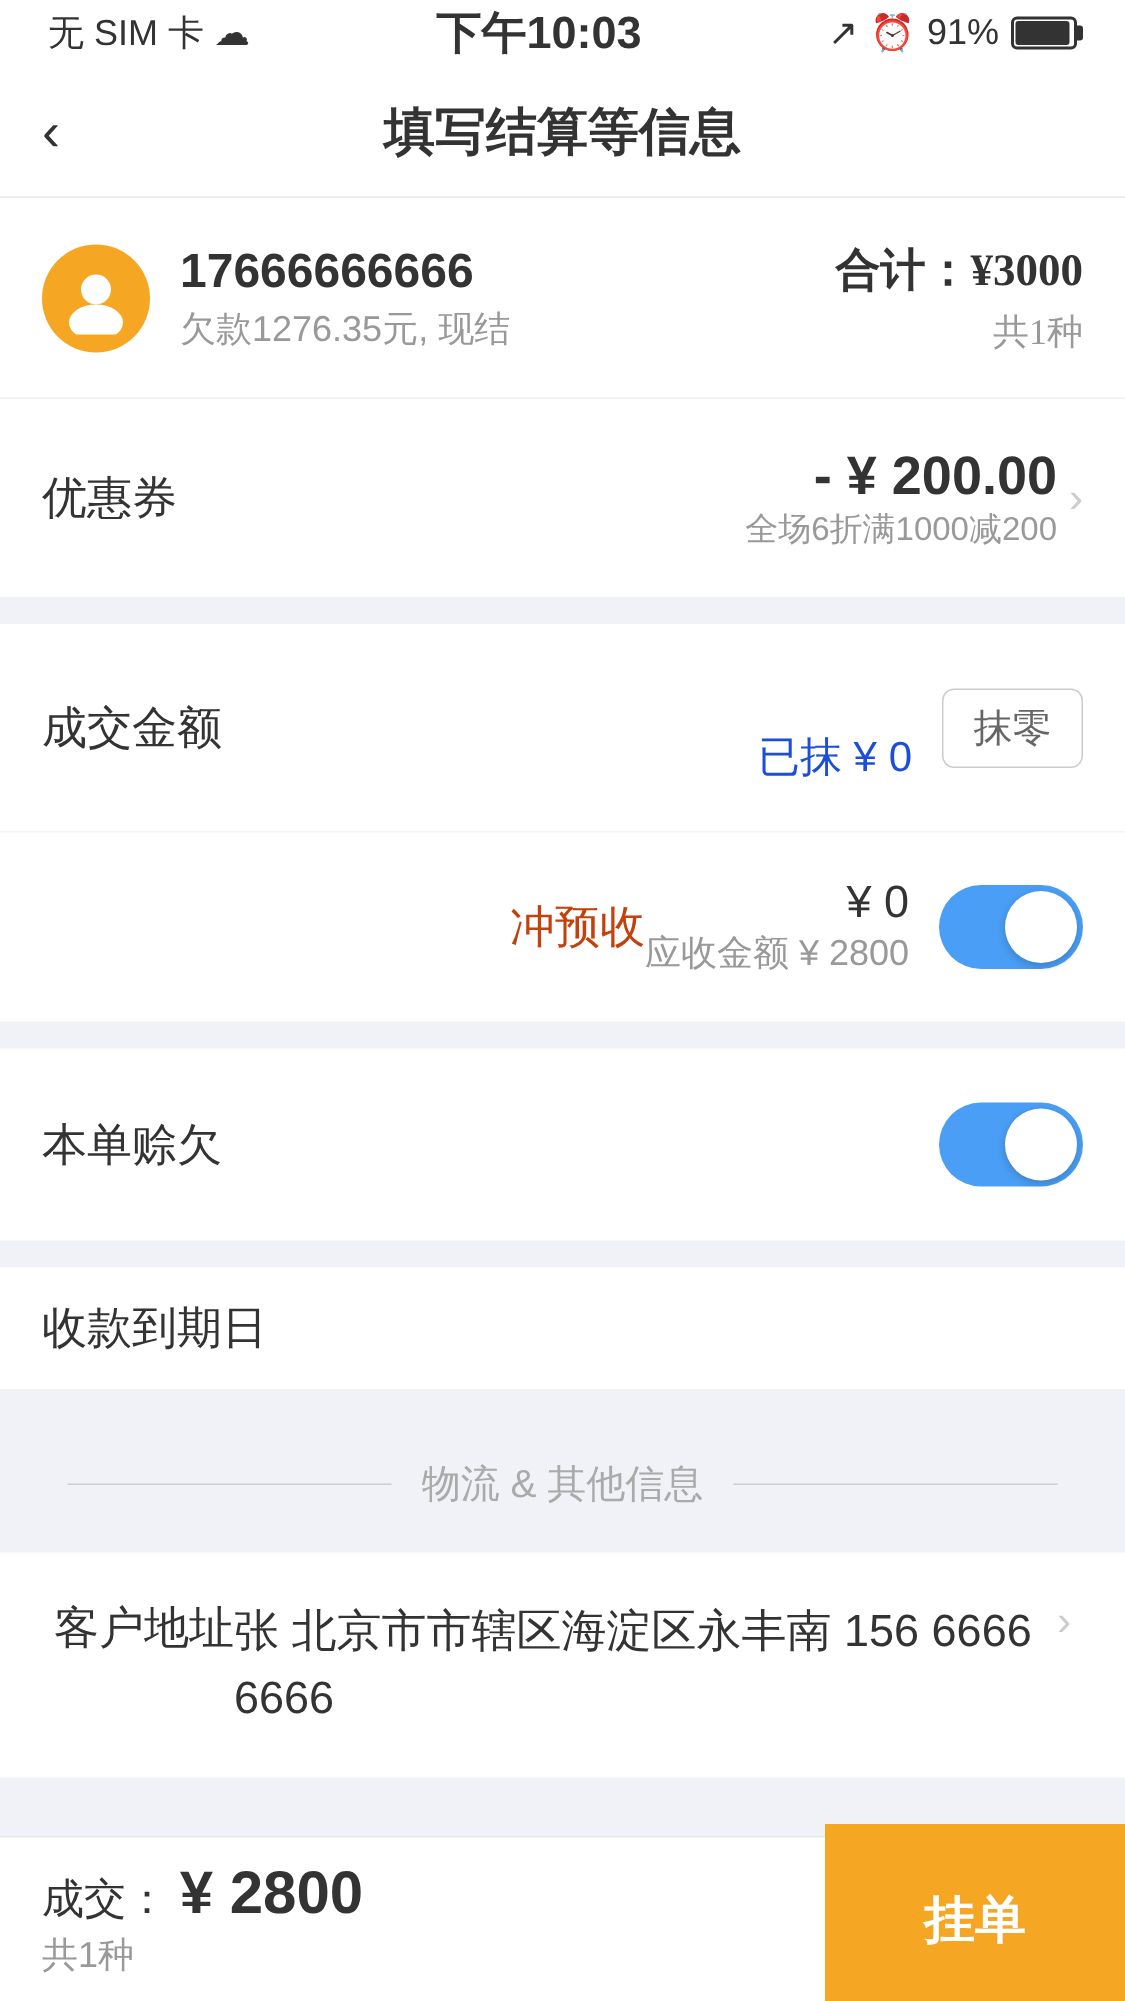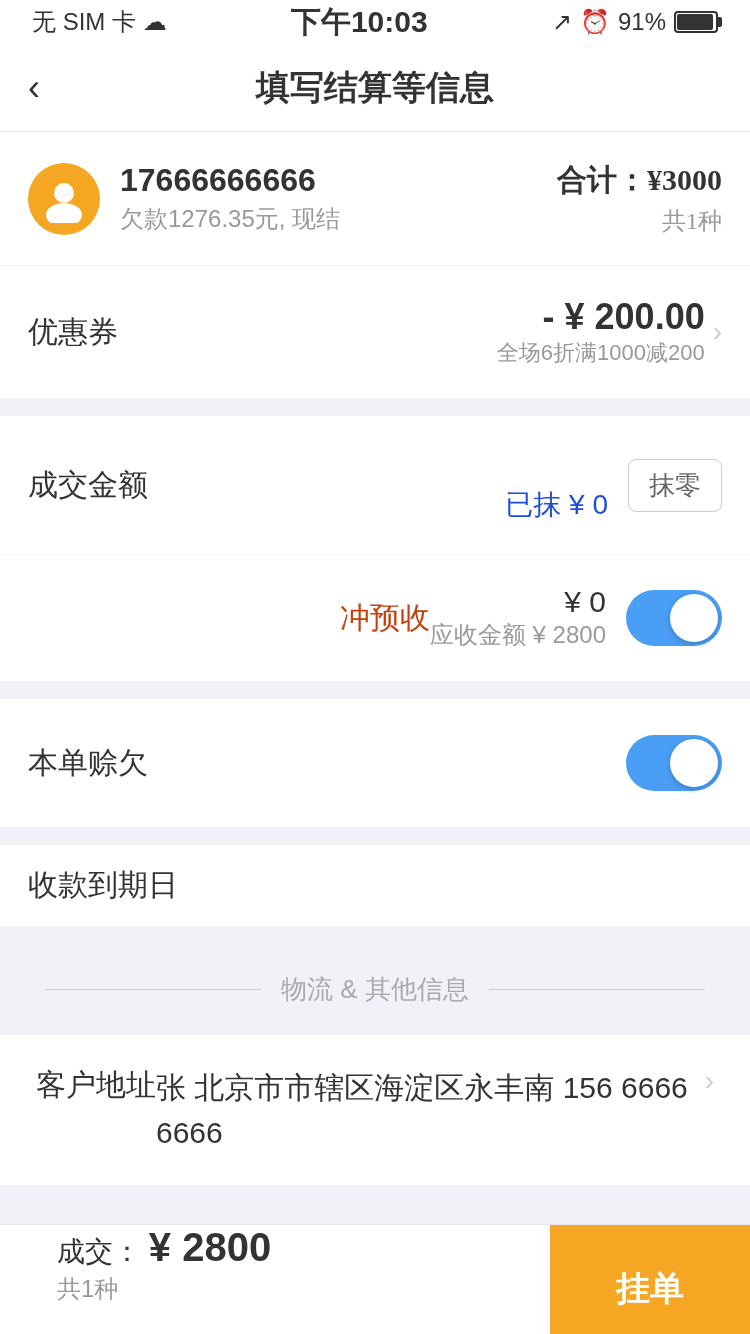--- a/index.html
+++ b/index.html
@@ -330,23 +330,22 @@
 
     
     .bottom-bar {
       position: fixed;
       bottom: 0;
       left: 0;
       width: 750px;
       height: 110px;
       background: #fff;
       display: flex;
-      align-items: flex-start;
+      align-items: center;
       border-top: 1px solid #e8e8e8;
-      padding-left: 29px;
     }
     .bottom-summary {
       flex: 1;
       padding-left: 28px;
     }
     .summary-label {
       font-size: 28px;
       color: #333;
     }
     .summary-amount {

